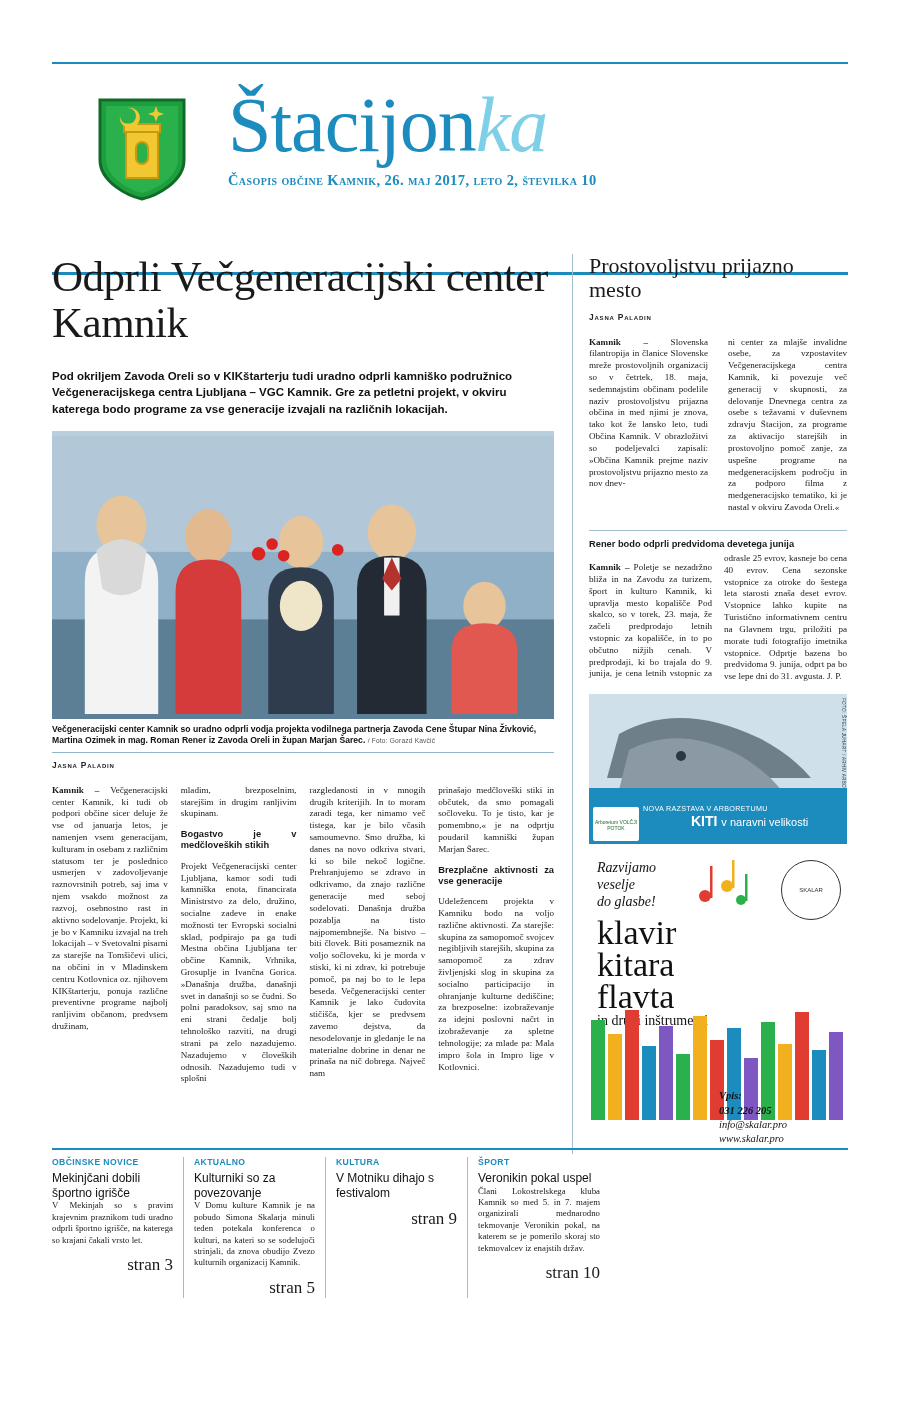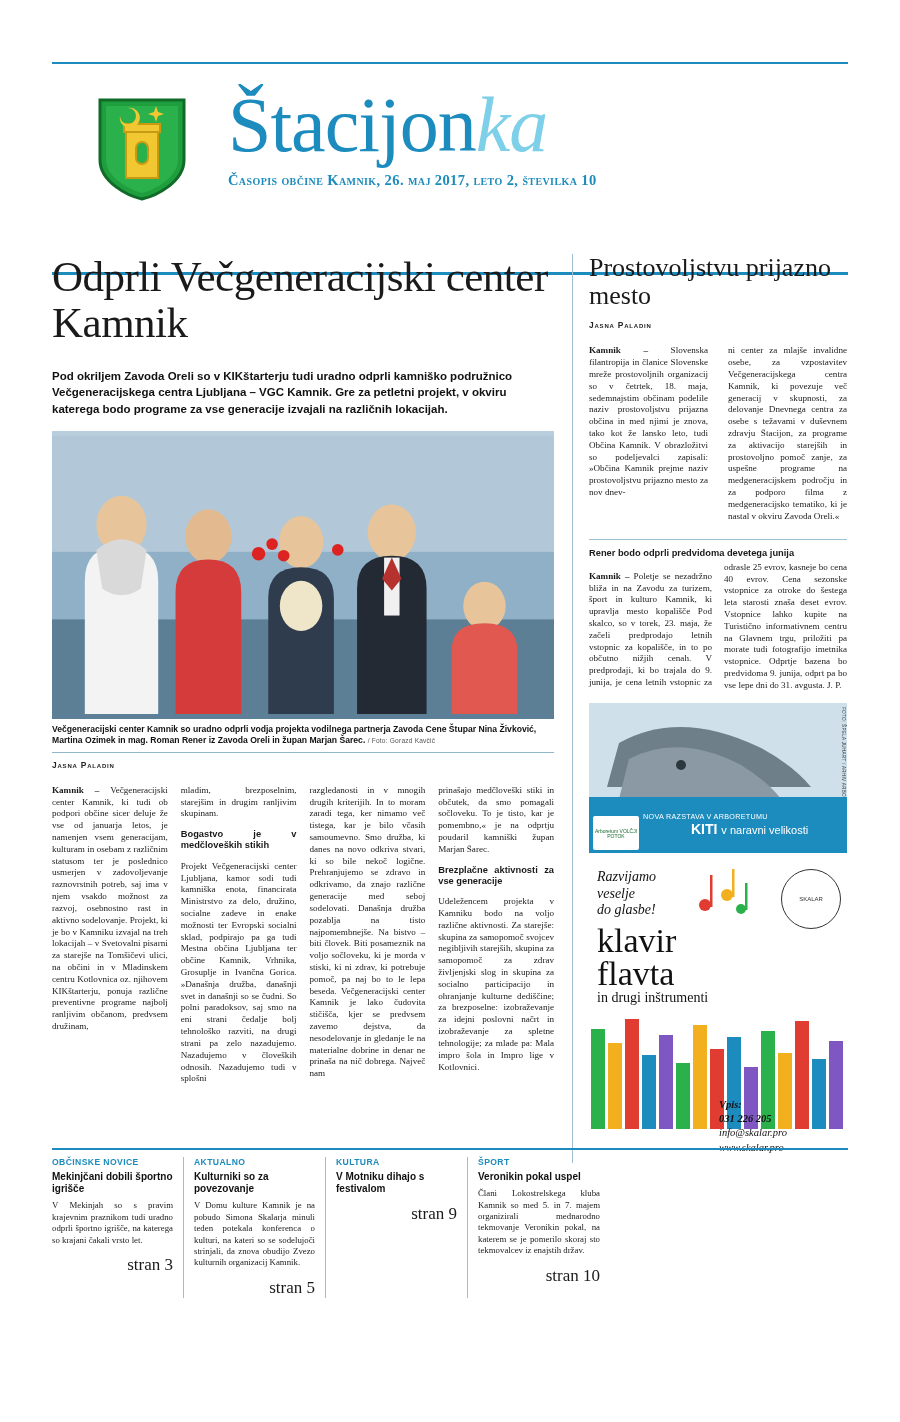--- a/index.html
+++ b/index.html
@@ -68,21 +68,21 @@
   }
   .body-txt b { font-weight:700; }
   .sub-h {
     font-family:"Liberation Sans", sans-serif;
     font-size:9.3px; font-weight:700; line-height:1.2;
     margin:8px 0 3px 0;
   }
 
   
   h2.headline2 {
-    font-size:26px; line-height:1.08; font-weight:400; margin:0 0 10px 0;font-family:Liberation Serif, serif;
+    font-size:22px; line-height:1.08; font-weight:400; margin:0 0 10px 0;font-family:Liberation Serif, serif;
   }
   .rule-thin { height:1px; background:#9dbfd0; margin:7px 0 6px 0; }
 
   .photo-kiti {
     width:100%; height:150px; position:relative; overflow:hidden;
     background:linear-gradient(#cfe3ee,#9fc4d8); margin-top:8px;
   }
   .kiti-bar {
     position:absolute; left:0; right:0; bottom:0; height:56px; background:#1c8bbd;
     display:flex; align-items:center; padding-left:54px; color:#fff;
@@ -123,22 +123,22 @@
   .footer { position:absolute; left:52px; right:52px; top:1148px; }
   .footer-rule { height:2px; background:#1c8bbd; }
   .teasers { display:flex; margin-top:7px; }
   .teaser { width:132px; padding-right:10px; border-right:1px solid #9dbfd0; margin-right:10px; }
   .teaser:last-child { border-right:none; }
   .teaser-kicker {
     font-family:"Liberation Sans", sans-serif; font-size:8.6px; font-weight:700;
     color:#1c8bbd; letter-spacing:0.4px; margin-bottom:4px;
   }
   .teaser-title {
-    font-family:"Liberation Sans", sans-serif; font-size:10px; font-weight:700;
-    line-height:1.22; margin-bottom:5px; color:#111;
+    font-family:"Liberation Sans", sans-serif; font-size:12px; font-weight:400;
+    line-height:1.22; color:#111;
   }
   .teaser-body { font-size:8.8px; line-height:1.30; text-align:justify; }
   .teaser-page {
     font-family:"Liberation Serif", serif; font-size:17px; color:#1a1a1a;
     text-align:right; margin-top:9px;
   }
 
   
   .ph-sky { position:absolute; inset:0; background:linear-gradient(#b9cfdd 0%, #8fb3c8 45%, #5c7f97 100%); }
 </style>
@@ -276,20 +276,21 @@
         <div class="skalar">SKALAR</div>
         <svg style="position:absolute;left:104px;top:2px;width:60px;height:56px" viewBox="0 0 60 56">
           <circle cx="12" cy="40" r="6" fill="#e03c31"></circle>
             <rect x="17" y="10" width="2.5" height="32" fill="#e03c31"></rect>
           <circle cx="34" cy="30" r="6" fill="#f2b01e"></circle>
             <rect x="39" y="4" width="2.5" height="28" fill="#f2b01e"></rect>
           <circle cx="48" cy="44" r="5" fill="#2bb14c"></circle>
             <rect x="52" y="18" width="2.5" height="27" fill="#2bb14c"></rect>
         </svg>
         <div class="ad-word" style="margin-top:6px">klavir</div>
+        <div class="ad-word">kitara</div>
         <div class="ad-word">flavta</div>
         <div class="ad-sub">in drugi inštrumenti</div>
         <svg class="bars" viewBox="0 0 258 120" preserveAspectRatio="none">
           <rect x="2" y="20" width="14" height="100" fill="#2bb14c"></rect>
           <rect x="19" y="34" width="14" height="86" fill="#f2b01e"></rect>
           <rect x="36" y="10" width="14" height="110" fill="#e03c31"></rect>
           <rect x="53" y="46" width="14" height="74" fill="#1c8bbd"></rect>
           <rect x="70" y="26" width="14" height="94" fill="#7e57c2"></rect>
           <rect x="87" y="54" width="14" height="66" fill="#2bb14c"></rect>
           <rect x="104" y="16" width="14" height="104" fill="#f2b01e"></rect>

